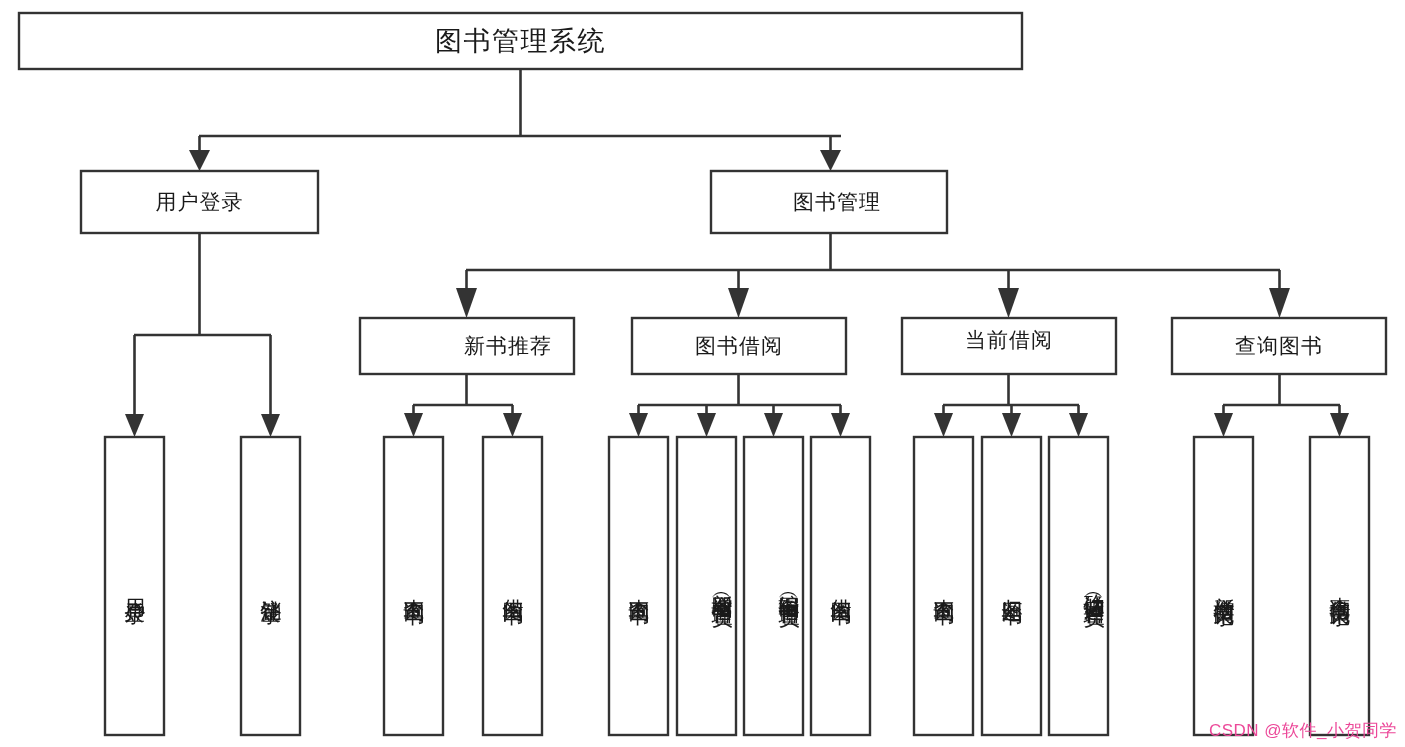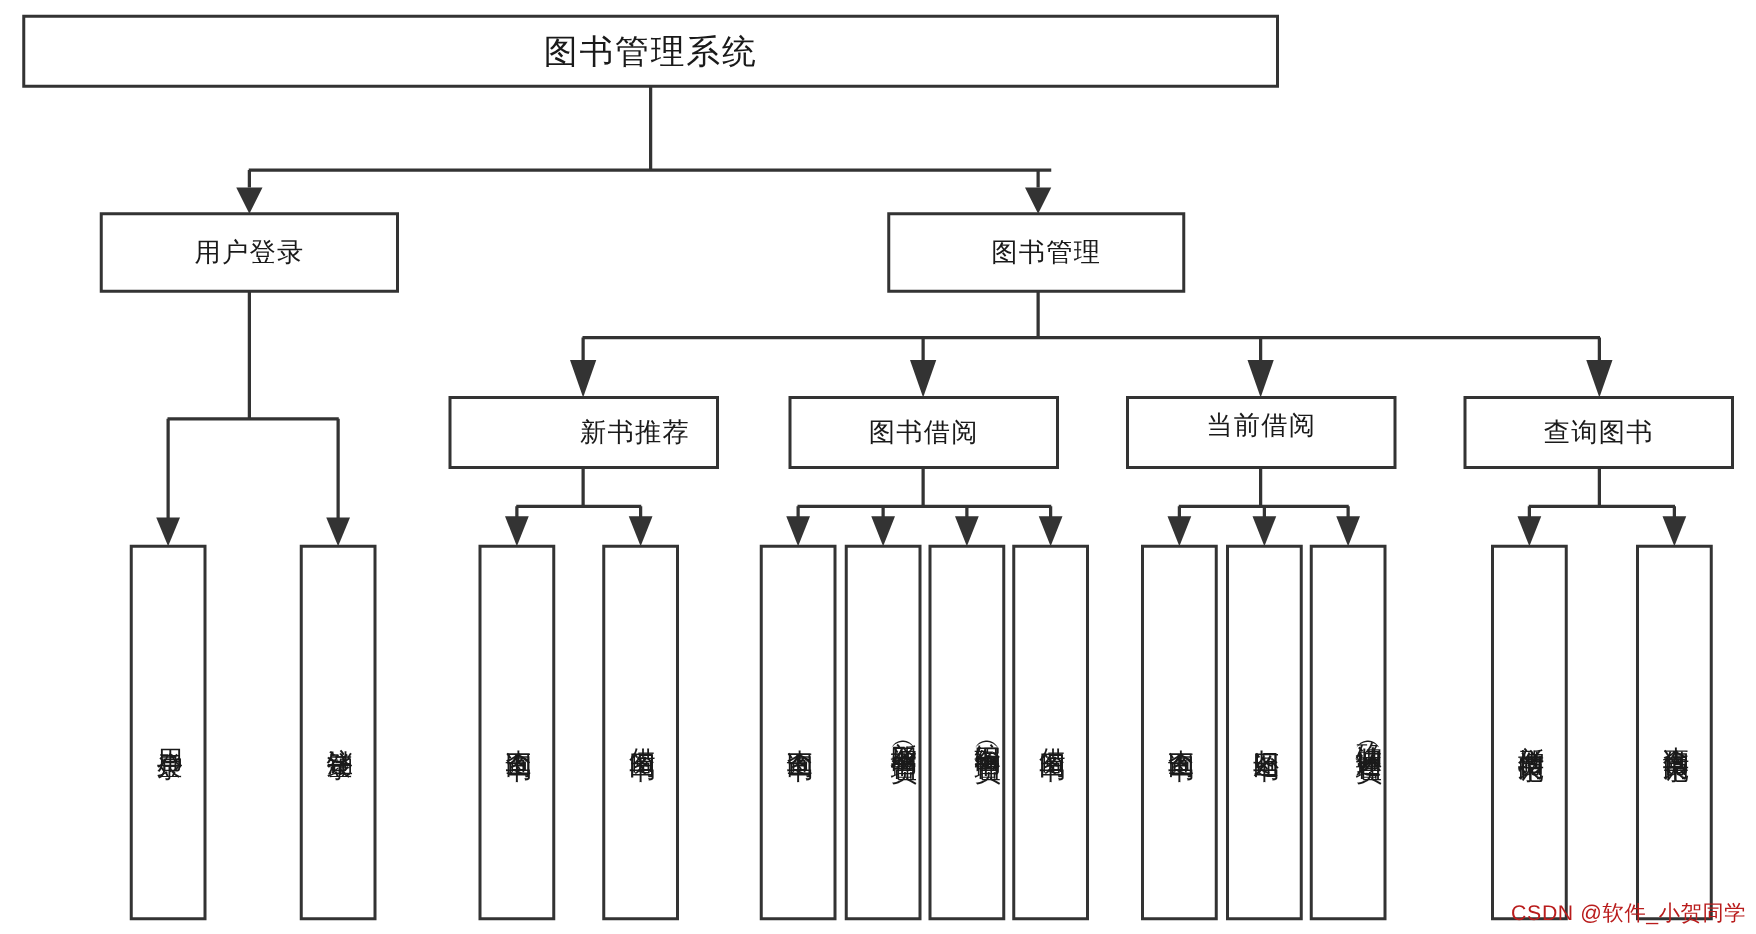--- a/index.html
+++ b/index.html
@@ -74,21 +74,21 @@
   .title-box-text {
     font-size: 27px;
     letter-spacing: 1.5px;
   }
   #watermark {
     position: absolute;
     right: 8px;
     bottom: 5px;
     font-family: "Liberation Sans", "DejaVu Sans", sans-serif;
     font-size: 17px;
-    color: #b91c1c;
+    color: #ec4899;
     letter-spacing: 0.5px;
     white-space: nowrap;
   }
 </style>
 </head>
 <body>
 
 <div id="diagram-root">
 
   <svg id="flow" viewBox="0 0 1405 747">

